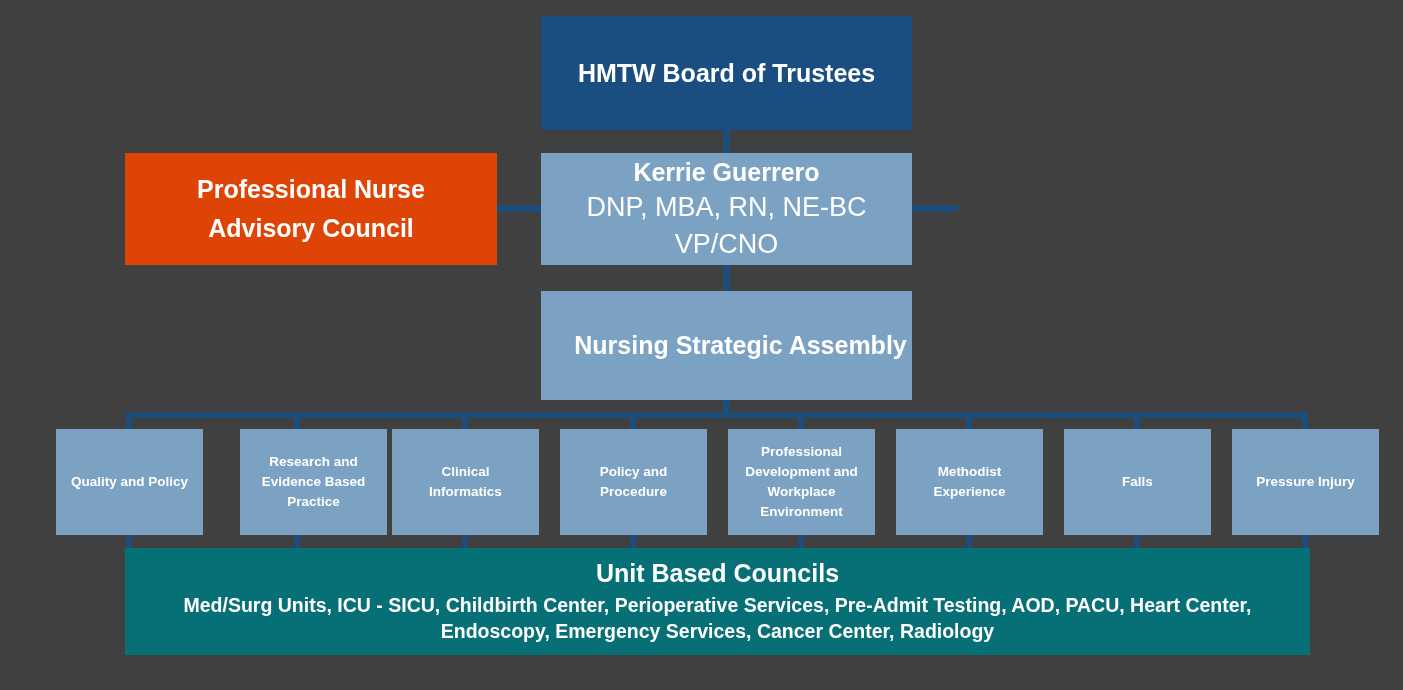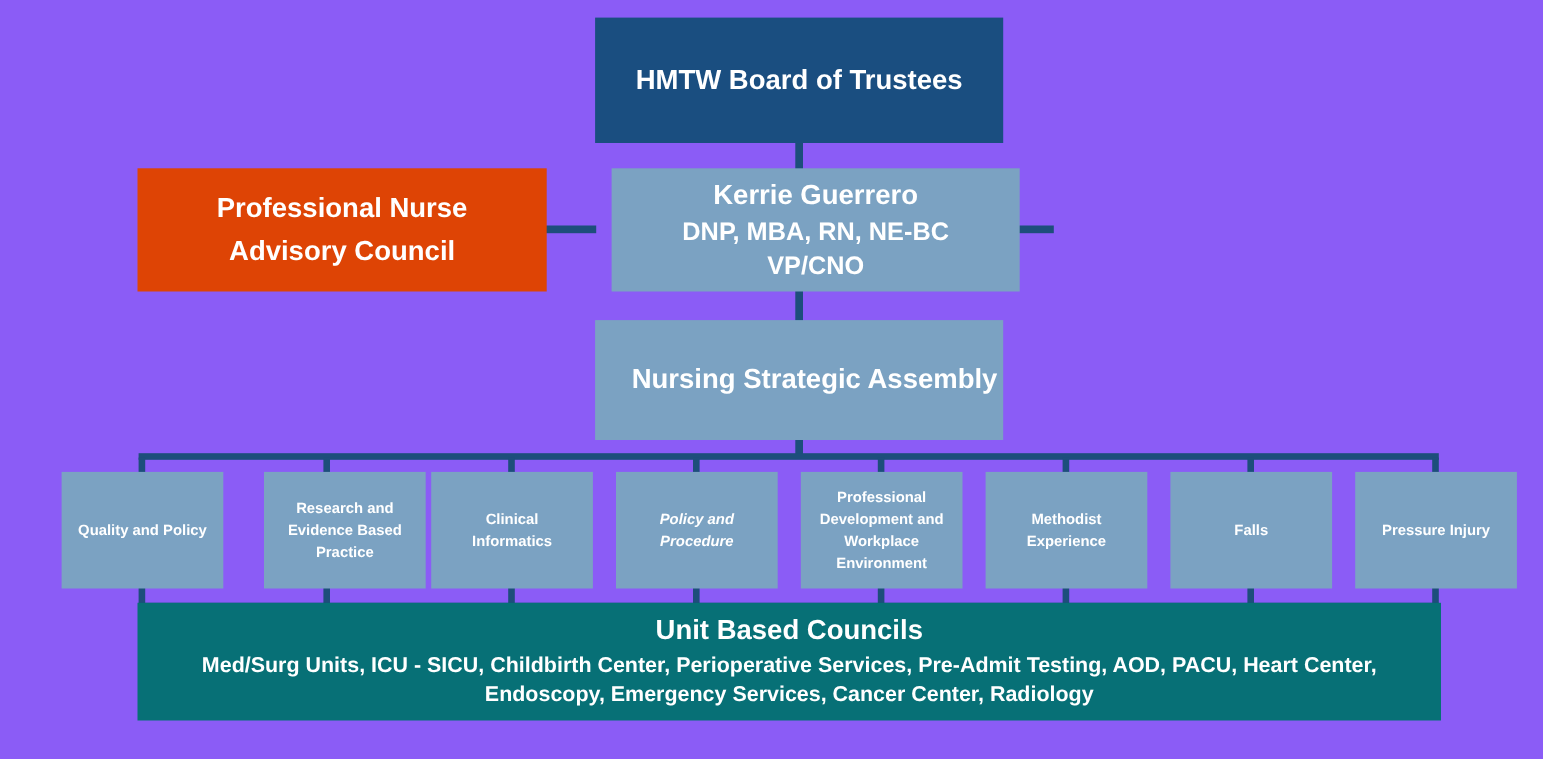--- a/index.html
+++ b/index.html
@@ -1,33 +1,33 @@
 <!DOCTYPE html>
 <html style="--dark-blue: #1a4e80; --line-blue: #1d4e7b; --medium-blue: #7ba2c2; --orange: #de4405; --olive: #6b8540; --teal: #077076; --text: #ffffff;"><head>
 <meta charset="utf-8">
 <style>
   :root{
     --dark-blue:#1a4e80; --line-blue:#1d4e7b; --medium-blue:#7ba2c2;
     --orange:#de4405; --olive:#6b8540; --teal:#077076; --text:#ffffff;
   }
   html,body{margin:0;padding:0;background:#ffffff;}
   body{font-family:"Liberation Sans", sans-serif;}
-  #canvas{position:relative;width:1403px;height:690px;background:#8b5cf6;overflow:hidden;}
+  #canvas{position:relative;width:1403px;height:690px;background:#404040;overflow:hidden;}
   .box{
     position:absolute;display:flex;align-items:center;justify-content:center;
     flex-direction:column;text-align:center;color:var(--text);box-sizing:border-box;
   }
   .board{background:var(--dark-blue);font-size:25px;font-weight:700;}
   .blue{background:var(--medium-blue);}
   .orange{background:var(--orange);font-size:25px;font-weight:700;line-height:1.55;padding:0 30px;}
   .olive{background:var(--olive);font-size:25px;font-weight:700;}
   .assembly{background:var(--medium-blue);font-size:25px;font-weight:700;}
   .cno{line-height:1.35;}
   .cno .name{font-size:25px;font-weight:700;}
-  .cno .creds,.cno .role{font-size:23px;font-weight:700;}
+  .cno .creds,.cno .role{font-size:27px;font-weight:400;}
   .council{
     background:var(--medium-blue);top:429px;height:106px;width:147px;
     font-size:13.5px;font-weight:700;line-height:1.5;padding:0 12px;
   }
   .teal{background:var(--teal);padding:0 24px;}
   .teal .title{font-size:25px;font-weight:700;}
   .teal .units{font-size:19.5px;font-weight:700;line-height:1.35;margin-top:4px;max-width:1165px;}
   .conn{position:absolute;background:var(--line-blue);}
 </style>
 </head>
@@ -61,41 +61,41 @@
   <div class="conn" style="left:723px;top:552px;width:7px;height:15px;"></div>
 
   <div class="box board" style="left:541px;top:16px;width:371px;height:114px;">
     <span>HMTW Board of Trustees</span>
   </div>
 
   <div class="box orange" style="left:125px;top:153px;width:372px;height:112px;">
     <span>Professional Nurse Advisory Council</span>
   </div>
 
-  <div class="box blue cno" style="left:556px;top:153px;width:371px;height:112px;">
+  <div class="box blue cno" style="left:541px;top:153px;width:371px;height:112px;">
     <div class="name">Kerrie Guerrero</div>
     <div class="creds">DNP, MBA, RN, NE-BC</div>
     <div class="role">VP/CNO</div>
   </div>
 
 
   <div class="box assembly" style="left:541px;top:291px;width:371px;height:109px;padding-left:28px;">
     <span>Nursing Strategic Assembly</span>
   </div>
 
   <div class="box council" style="left:56px;">
     <span>Quality and Policy</span>
   </div>
   <div class="box council" style="left:240px;">
     <span>Research and Evidence Based Practice</span>
   </div>
   <div class="box council" style="left:392px;align-items:flex-end;">
     <span>Clinical Informatics</span>
   </div>
-  <div class="box council" style="left:560px;font-style:italic;">
+  <div class="box council" style="left:560px;">
     <span>Policy and Procedure</span>
   </div>
   <div class="box council" style="left:728px;">
     <span>Professional Development and Workplace Environment</span>
   </div>
   <div class="box council" style="left:896px;">
     <span>Methodist Experience</span>
   </div>
   <div class="box council" style="left:1232px;">
     <span>Pressure Injury</span>

